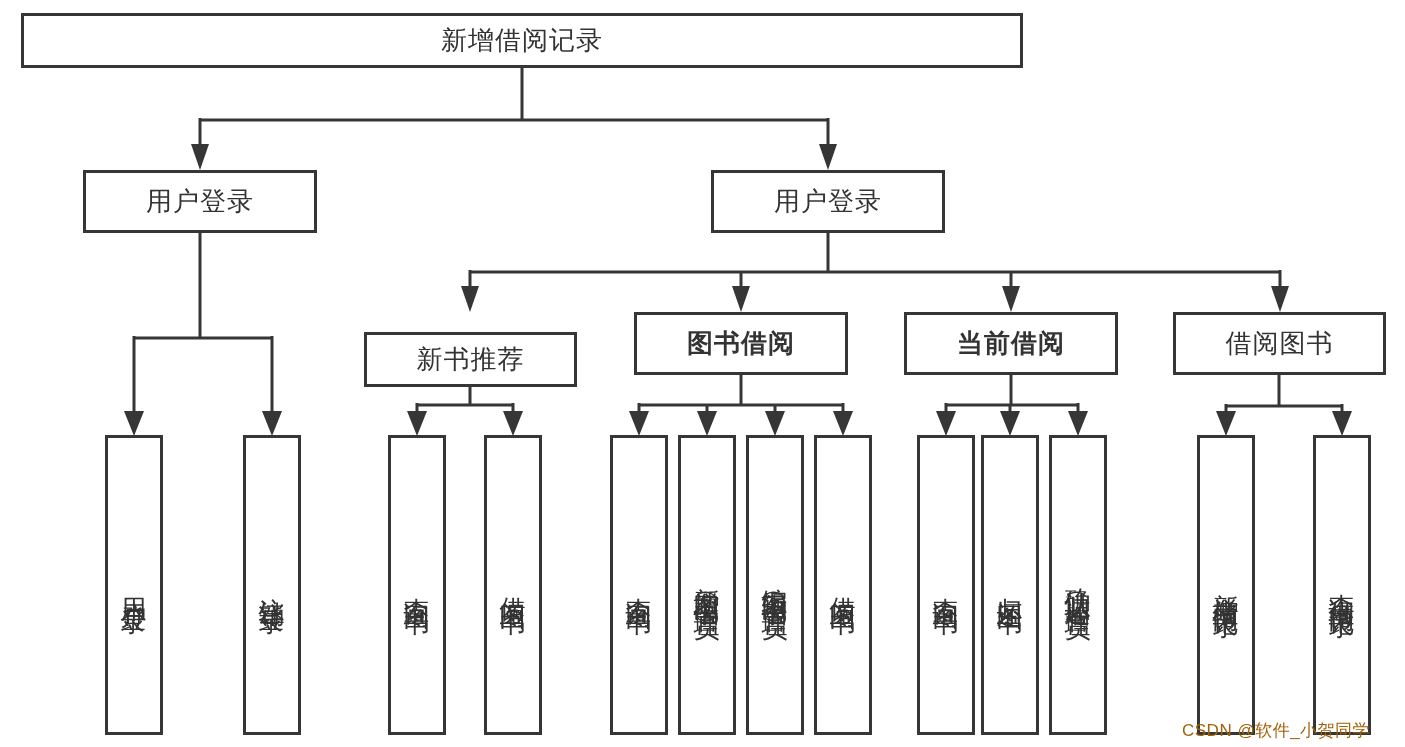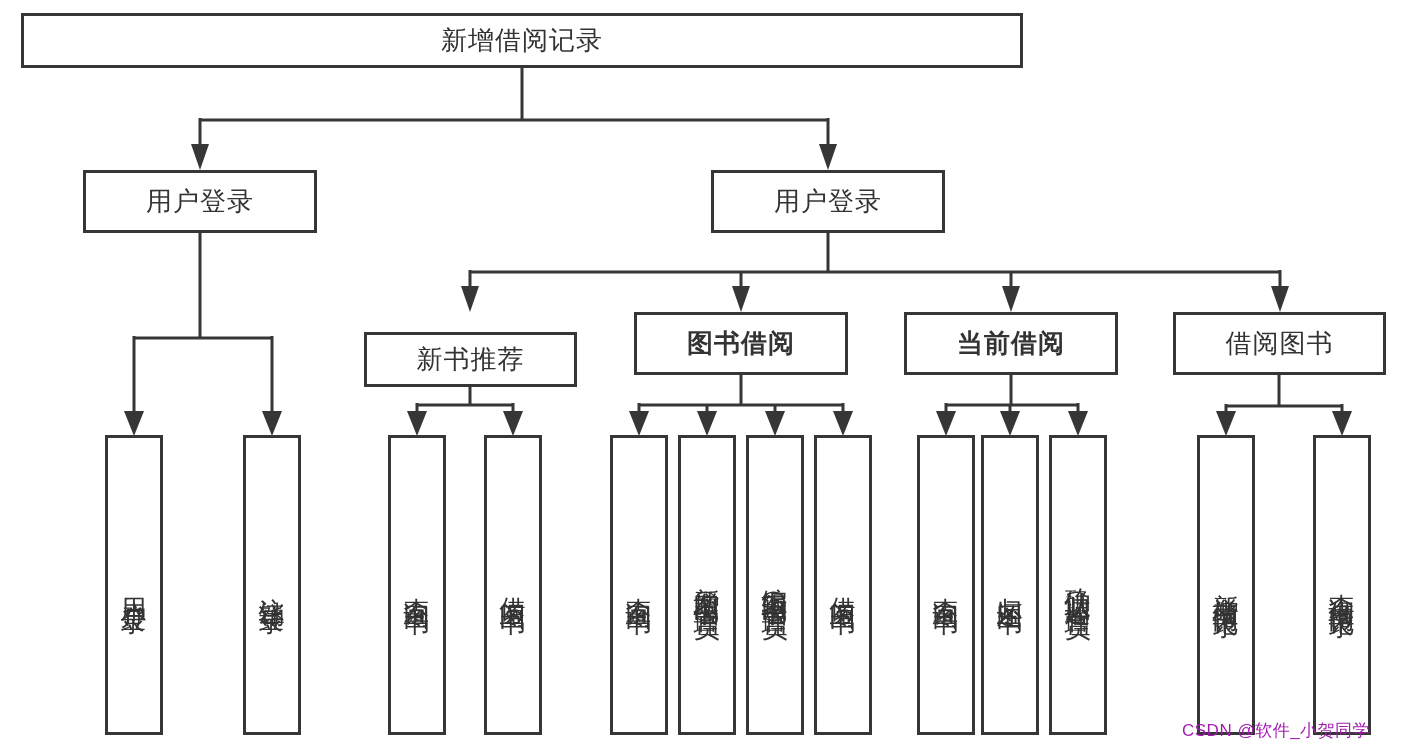--- a/index.html
+++ b/index.html
@@ -50,21 +50,21 @@
     letter-spacing: 4px;
     line-height: 1;
     color: #333333;
     white-space: nowrap;
   }
   .watermark {
     position: absolute;
     left: 1182px;
     top: 719px;
     font-size: 17px;
-    color: #a21caf;
+    color: #a16207;
     letter-spacing: 0.5px;
     z-index: 3;
     white-space: nowrap;
   }
 </style>
 </head>
 <body>
 
 <div class="stage">
 

